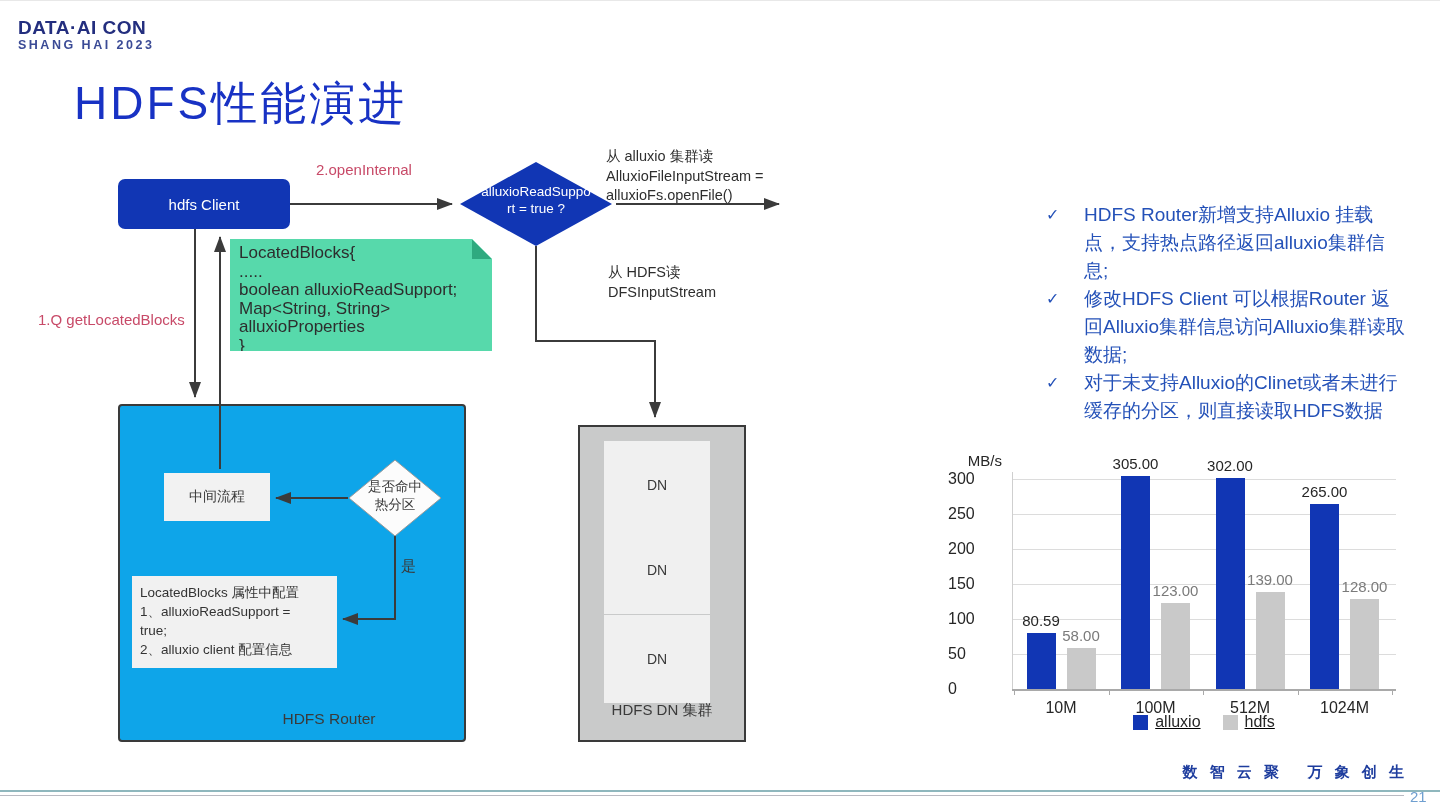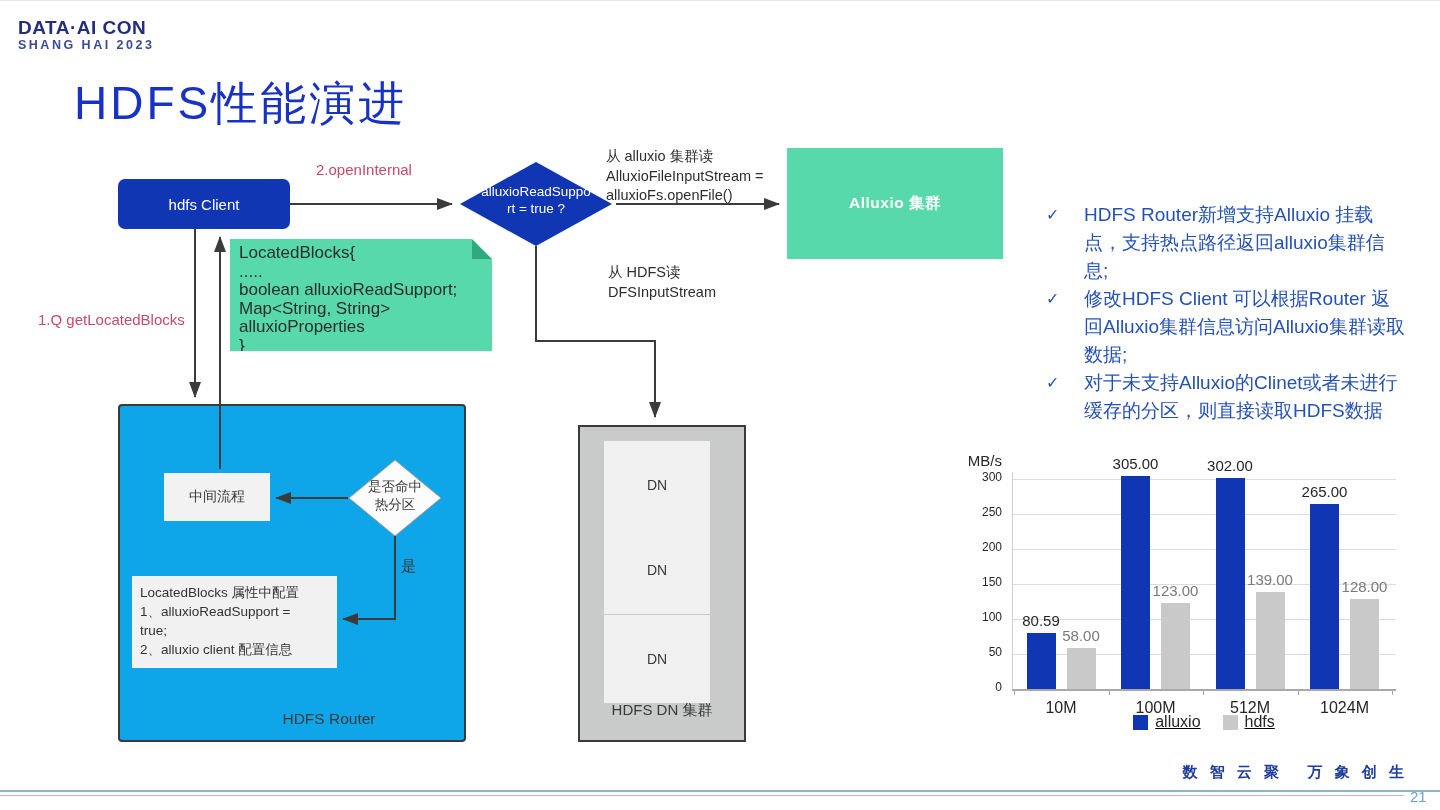--- a/index.html
+++ b/index.html
@@ -48,21 +48,21 @@
   
   .bullets{left:1046px;top:200px;width:362px;}
   .bullet{display:flex;align-items:flex-start;}
   .bullet .check{width:38px;flex:0 0 38px;color:#2451b8;font-size:16px;line-height:28px;}
   .bullet .bullet-text{color:#2451b8;font-size:19px;line-height:28px;}
   
   .gridline{position:absolute;height:1px;background:#dcdcdc;}
   .axisline-h{position:absolute;height:1.5px;background:#a9a9a9;}
   .axisline-v{position:absolute;width:1px;background:#cfcfcf;}
   .xtick-mark{position:absolute;width:1px;height:5px;background:#a9a9a9;}
-  .ytick{position:absolute;text-align:right;font-size:12px;color:#262626;}
+  .ytick{position:absolute;text-align:left;font-size:16px;color:#262626;}
   .ylabel{position:absolute;text-align:right;font-size:15px;color:#262626;}
   .bar{position:absolute;}
   .bar-label{position:absolute;text-align:center;font-size:15px;color:#262626;}
   .bar-label.s1{color:#7a7a7a;}
   .xlabel{position:absolute;text-align:center;font-size:16px;color:#262626;}
   .chart-legend{left:1012px;top:712px;width:384px;display:flex;justify-content:center;gap:22px;}
   .legend-item{display:flex;align-items:center;gap:7px;text-decoration:underline;}
   .legend-swatch{width:15px;height:15px;}
   .legend-text{font-size:16px;color:#262626;}
   
@@ -82,23 +82,20 @@
     <div class="logo-line2">SHANG HAI 2023</div>
   </div>
   <div class="abs page-title">HDFS性能演进</div>
 
   <div class="abs layer-boxes">
 
     <div class="abs hdfs-client">
       <span>hdfs Client</span>
     </div>
 
-    <div class="abs alluxio-cluster">
-      <span>Alluxio 集群</span>
-    </div>
 
     <div class="abs sticky-note">
       <div class="abs sticky-fold"></div>
       <div class="abs sticky-text pre">LocatedBlocks{
  .....
  boolean alluxioReadSupport;
  Map&lt;String, String&gt;
 alluxioProperties
 }</div>
     </div>

